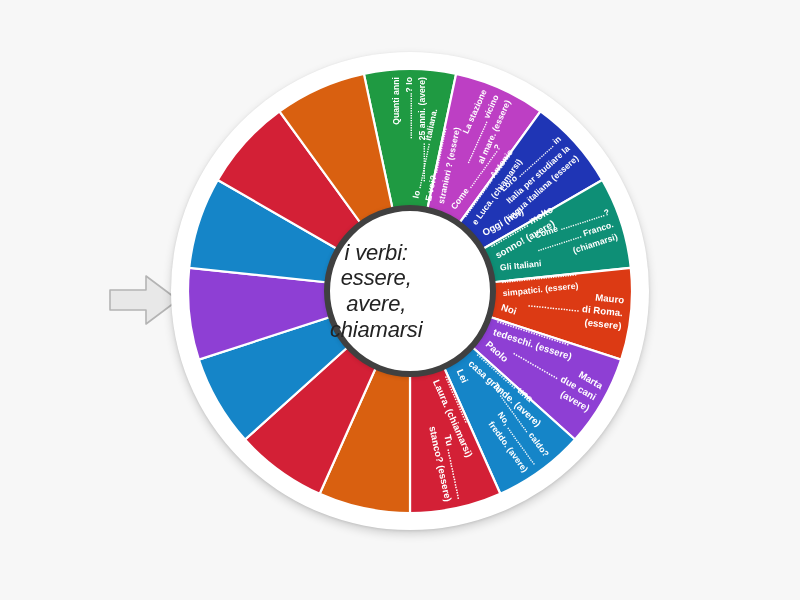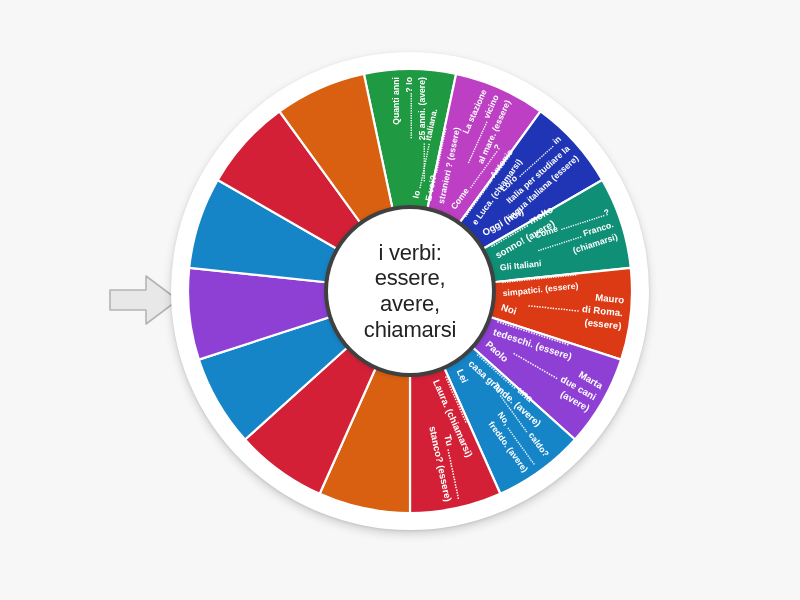--- a/index.html
+++ b/index.html
@@ -58,26 +58,27 @@
   #hub {
     position: absolute;
     left: 50%;
     top: 50%;
     width: 172px;
     height: 172px;
     margin-left: -86px;
     margin-top: -86px;
     border-radius: 50%;
     background: #ffffff;
-    border: 4px solid #404040;
+    border: 6px solid #404040;
     box-sizing: border-box;
     display: flex;
     align-items: center;
-    justify-content: center;
+    justify-content: flex-start;
     box-shadow: 0 1px 4px rgba(0,0,0,0.13);
+    font-style: italic;
   }
 
   #hub-text {
     font-family: "Liberation Sans", sans-serif;
     font-size: 22px;
     line-height: 1.16;
     color: #232323;
     text-align: center;
     white-space: pre-line;
     letter-spacing: -0.2px;

